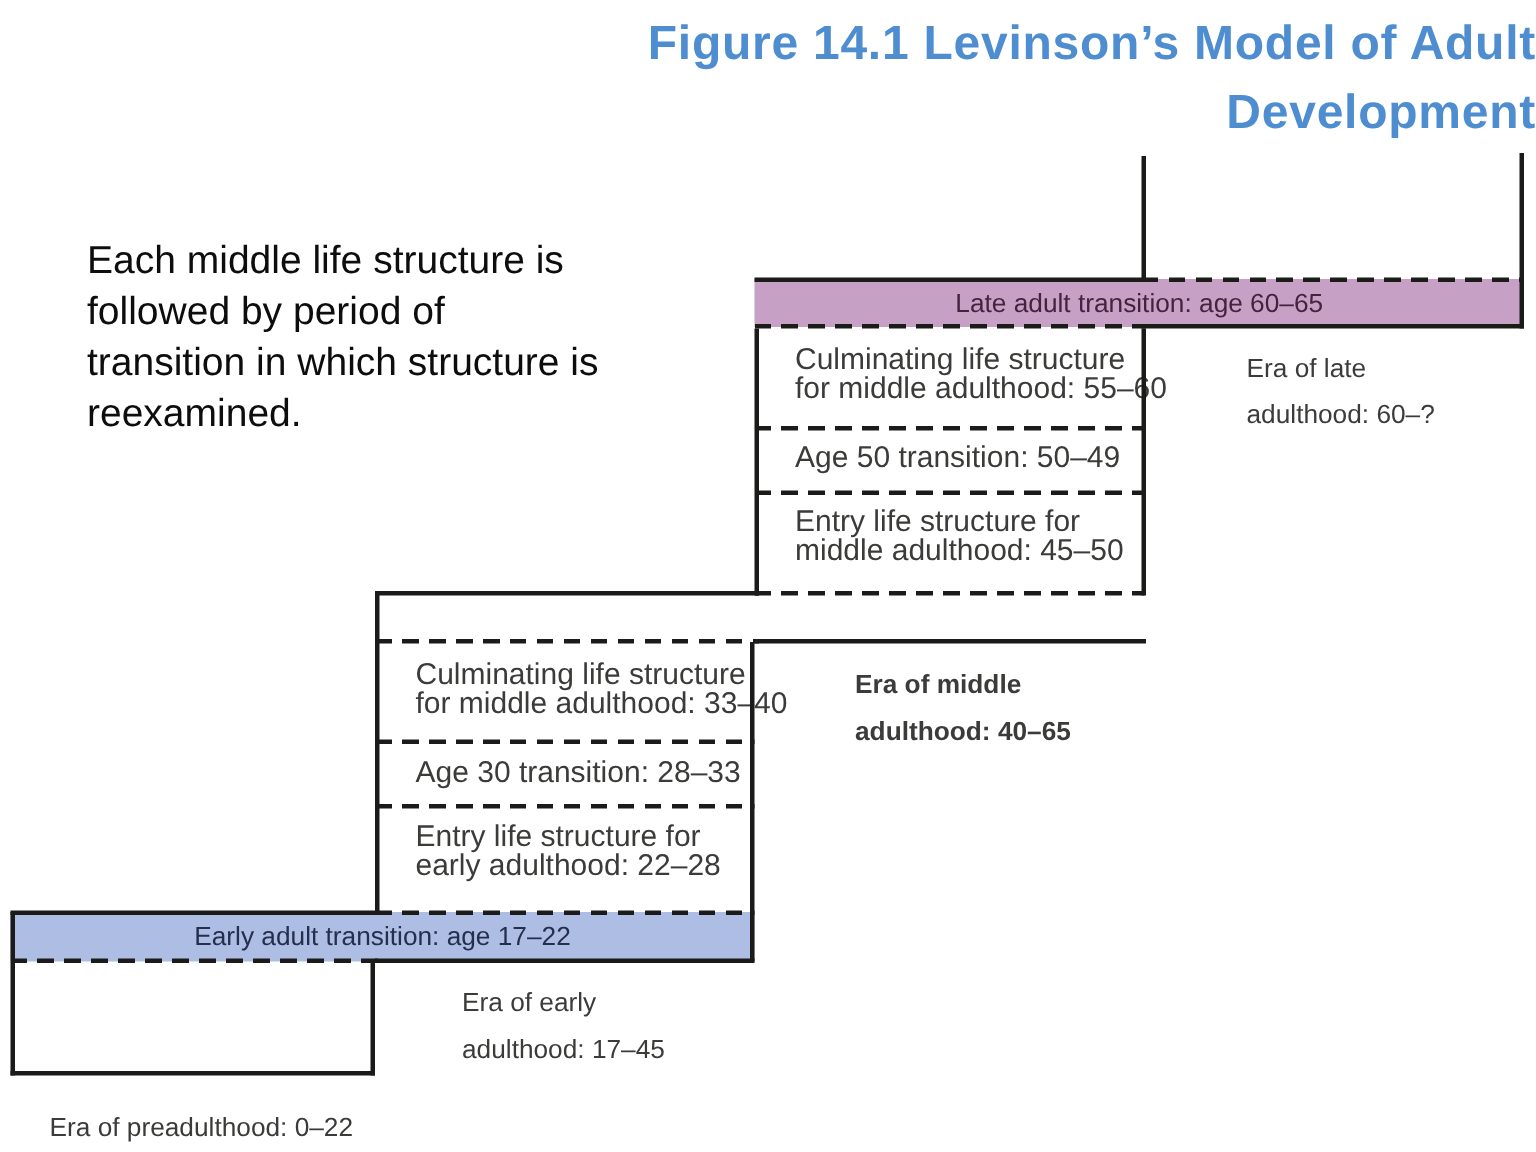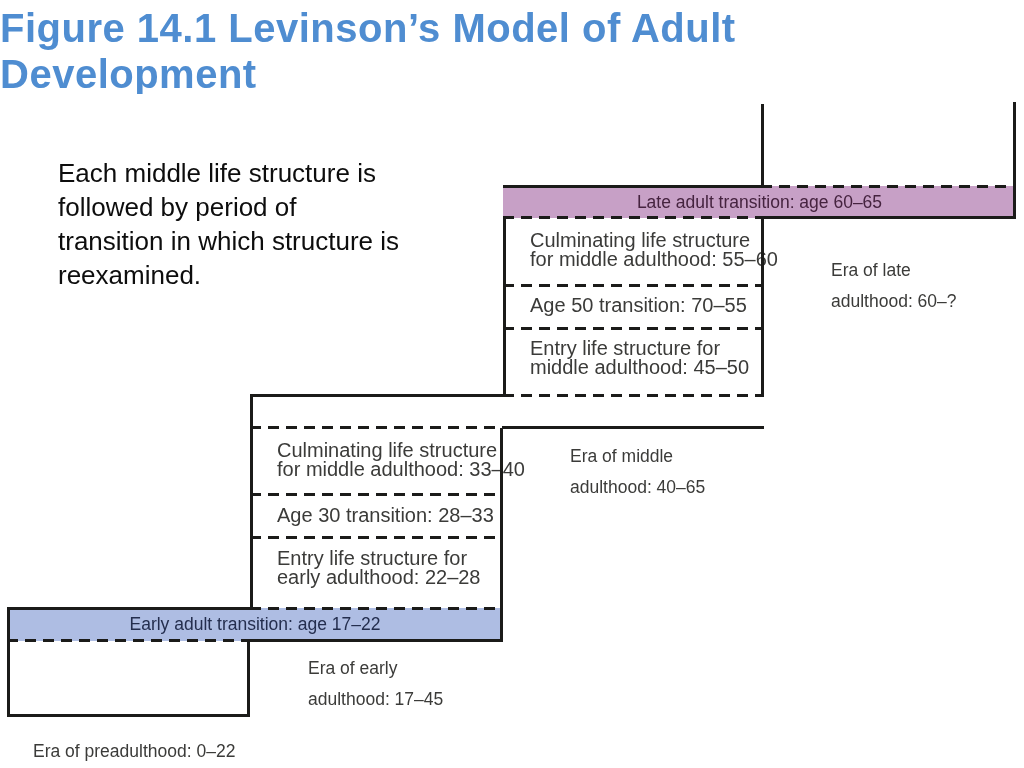--- a/index.html
+++ b/index.html
@@ -1,22 +1,22 @@
 <!DOCTYPE html>
 <html style="--background: #FFFFFF; --title: #4F8DD1; --caption: #0D0D0D; --line: #1B1B19; --text: #3B3B39; --bar_late: #C7A0C6; --bar_late_text: #45233F; --bar_midlife: #B6DAC1; --bar_midlife_text: #273A2D; --bar_early: #AEBDE3; --bar_early_text: #242E4E;"><head>
 <meta charset="utf-8">
 <style>
   html,body{margin:0;padding:0;background:#fff;}
   .slide{position:relative;width:1024px;height:768px;background:var(--background,#fff);
          font-family:"Liberation Sans",sans-serif;overflow:hidden;}
 
   
   .title-wrap{position:absolute;left:0;top:0;width:1024px;height:94px;overflow:hidden;}
-  .title-text{white-space:pre-line;text-align:left;padding-top:5px;
-              font-size:40px;line-height:46px;font-weight:700;color:var(--title,#4f8dd1);
+  .title-text{white-space:pre-line;text-align:right;padding-top:5px;
+              font-size:32px;line-height:46px;font-weight:700;color:var(--title,#4f8dd1);
               letter-spacing:0.5px;}
 
   
   .caption{position:absolute;left:58px;top:156px;white-space:pre-line;
            font-size:26px;line-height:34px;color:var(--caption,#0d0d0d);}
 
   
   .v{position:absolute;width:3px;background:var(--line,#1b1b19);z-index:3;}
   .h{position:absolute;height:3px;background:var(--line,#1b1b19);z-index:3;}
   .hd{position:absolute;height:3px;z-index:3;
@@ -80,31 +80,31 @@
   <div class="hd" style="left:503px;top:327px;width:261px;"></div>
   <div class="hd" style="left:503px;top:394px;width:260px;"></div>
   <div class="hd" style="left:250px;top:426px;width:256px;"></div>
   <div class="hd" style="left:250px;top:493px;width:253px;"></div>
   <div class="hd" style="left:250px;top:536px;width:253px;"></div>
   <div class="hd" style="left:250px;top:607px;width:253px;"></div>
   <div class="hd" style="left:7px;top:639px;width:246px;"></div>
 
   <div class="dtext" style="left:530px;top:231px;">Culminating life structure
 for middle adulthood: 55–60</div>
-  <div class="dtext" style="left:530px;top:296px;">Age 50 transition: 70–55</div>
+  <div class="dtext" style="left:530px;top:296px;">Age 50 transition: 50–49</div>
   <div class="dtext" style="left:530px;top:339px;">Entry life structure for
 middle adulthood: 45–50</div>
 
   <div class="dtext" style="left:277px;top:441px;">Culminating life structure
 for middle adulthood: 33–40</div>
   <div class="dtext" style="left:277px;top:506px;">Age 30 transition: 28–33</div>
   <div class="dtext" style="left:277px;top:549px;">Entry life structure for
 early adulthood: 22–28</div>
 
-  <div class="era" style="left:831px;top:230px;margin-top:25px;">Era of late
+  <div class="era" style="left:831px;top:230px;">Era of late
 adulthood: 60–?</div>
-  <div class="era" style="left:570px;top:441px;">Era of middle
+  <div class="era" style="left:570px;top:441px;font-weight:bold;">Era of middle
 adulthood: 40–65</div>
   <div class="era" style="left:308px;top:653px;">Era of early
 adulthood: 17–45</div>
   <div class="era" style="left:33px;top:736px;">Era of preadulthood: 0–22</div>
 
 </div>
 
 </body></html>

